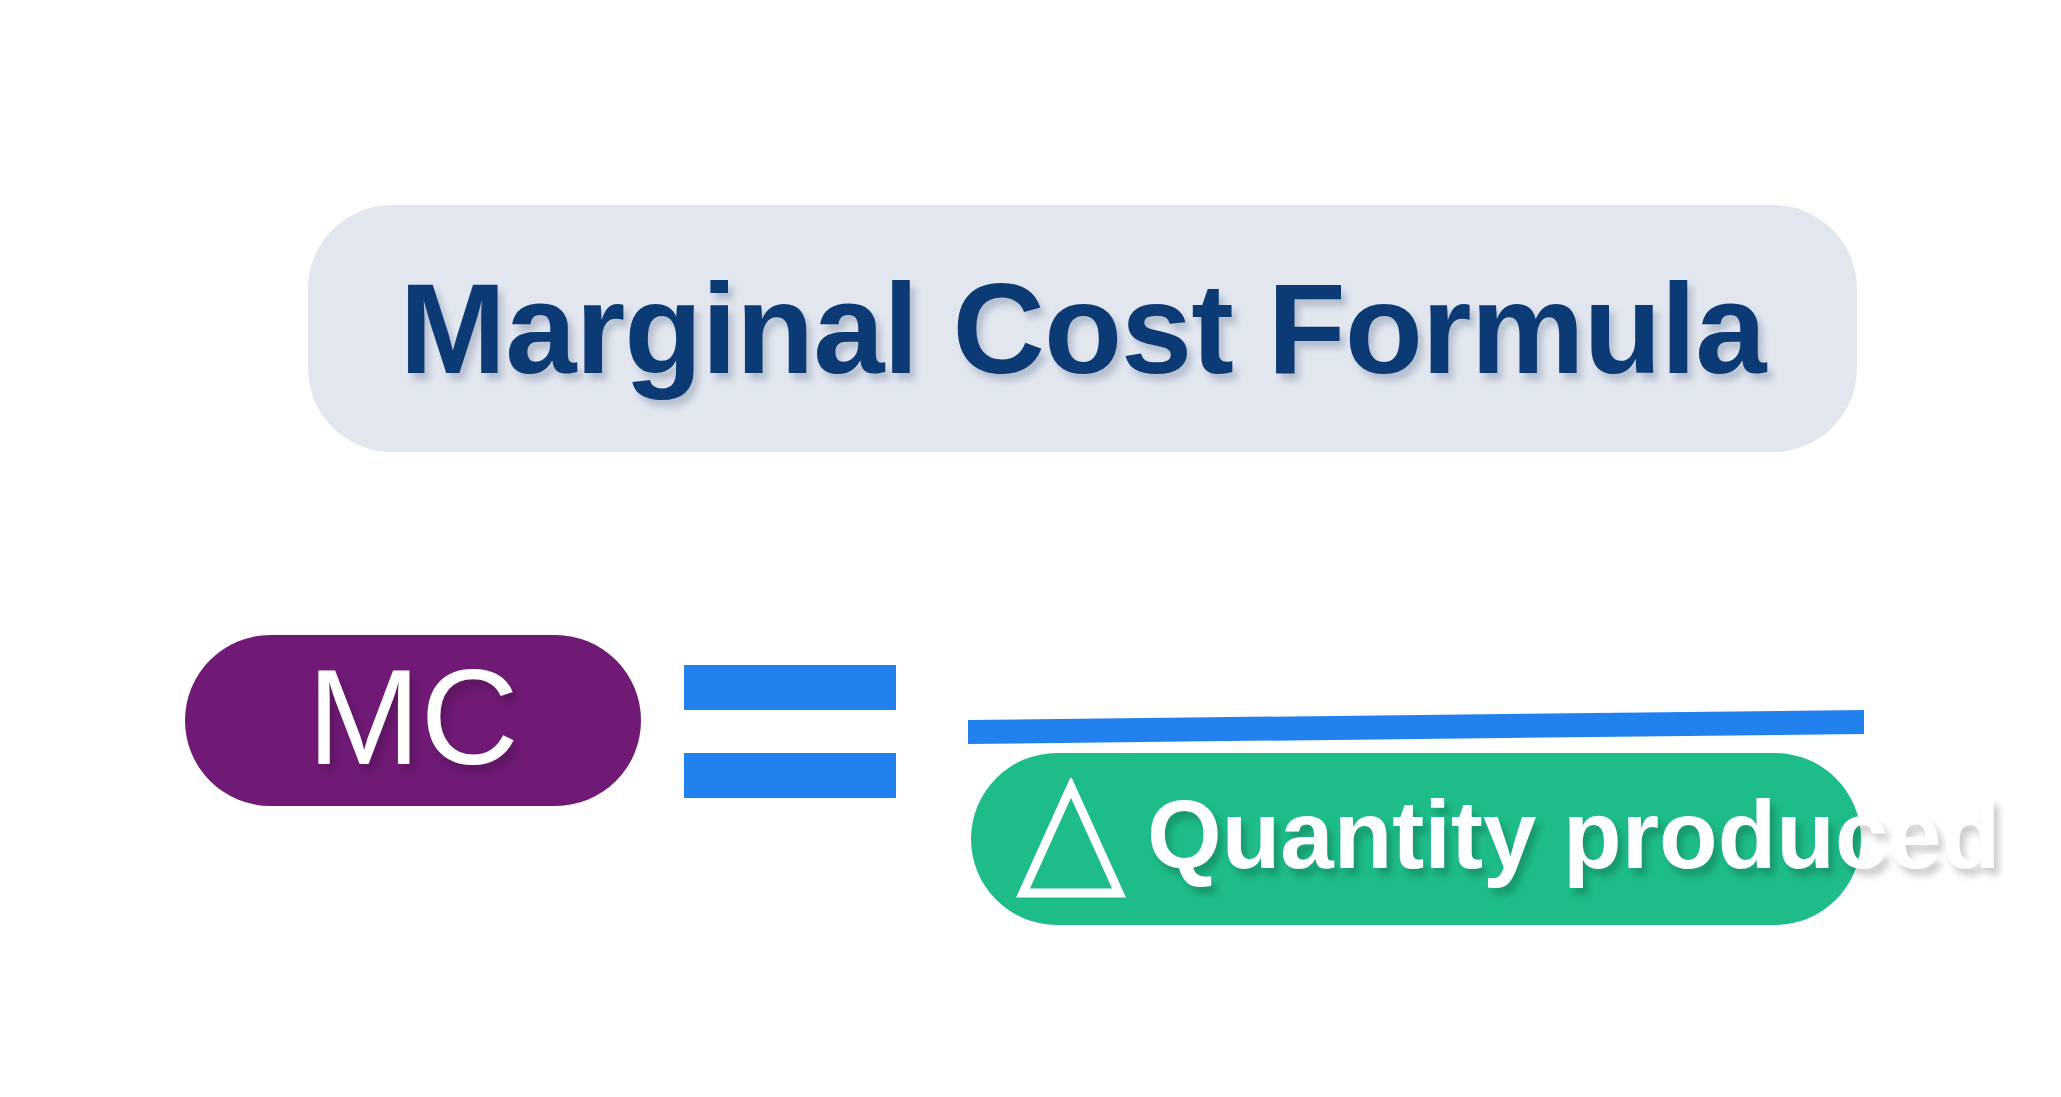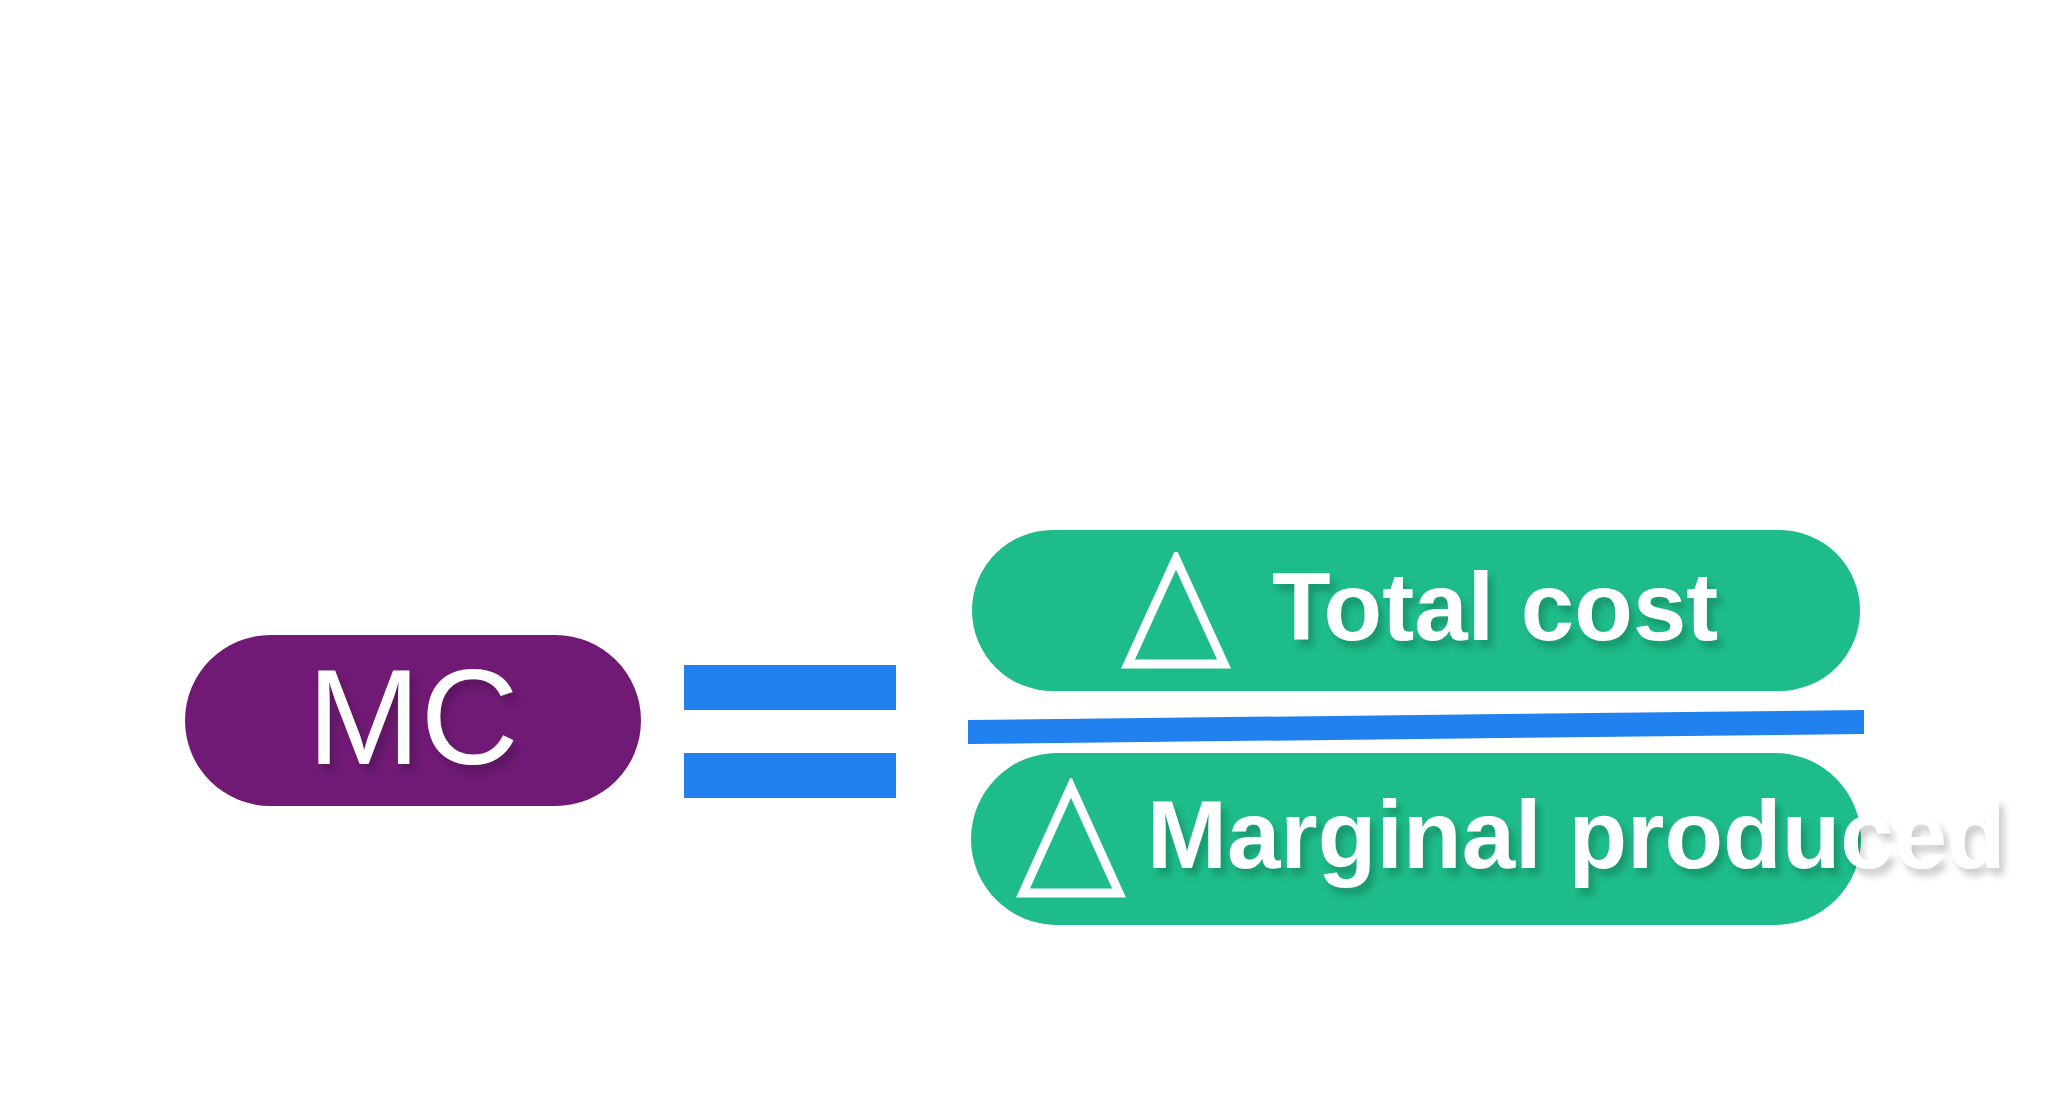--- a/index.html
+++ b/index.html
@@ -159,43 +159,40 @@
     overflow: visible;
   }
   .fraction-bar svg { display: block; overflow: visible; }
   .fraction-bar polygon { fill: #2181ef; }
 </style>
 </head>
 <body>
 
 <div id="canvas">
 
+  <div class="title-banner">
+    <span class="title-text">Marginal Cost Formula</span>
+  </div>
 
   <div class="mc-pill">
     <span class="mc-text">MC</span>
   </div>
 
   <div class="equals">
     <div class="equals-bar top"></div>
     <div class="equals-bar bot"></div>
   </div>
 
-  <div class="numerator-pill">
-    <svg class="delta-icon num" viewBox="0 0 112 118" aria-hidden="true">
-      <path d="M56 7 L104 112 L8 112 Z"></path>
-    </svg>
-    <span class="frac-label num">Total cost</span>
-  </div>
 
   <div class="fraction-bar">
     <svg width="896" height="40" viewBox="0 0 896 40" aria-hidden="true">
       <polygon points="0,26 896,16 896,40 0,50"></polygon>
     </svg>
   </div>
 
   <div class="denominator-pill">
     <svg class="delta-icon den" viewBox="0 0 112 122" aria-hidden="true">
       <path d="M56 9 L104 115 L8 115 Z"></path>
     </svg>
-    <span class="frac-label den">Marginal produced</span>
+    <span class="frac-label den">Quantity produced</span>
   </div>
 
 </div>
 
 </body></html>

